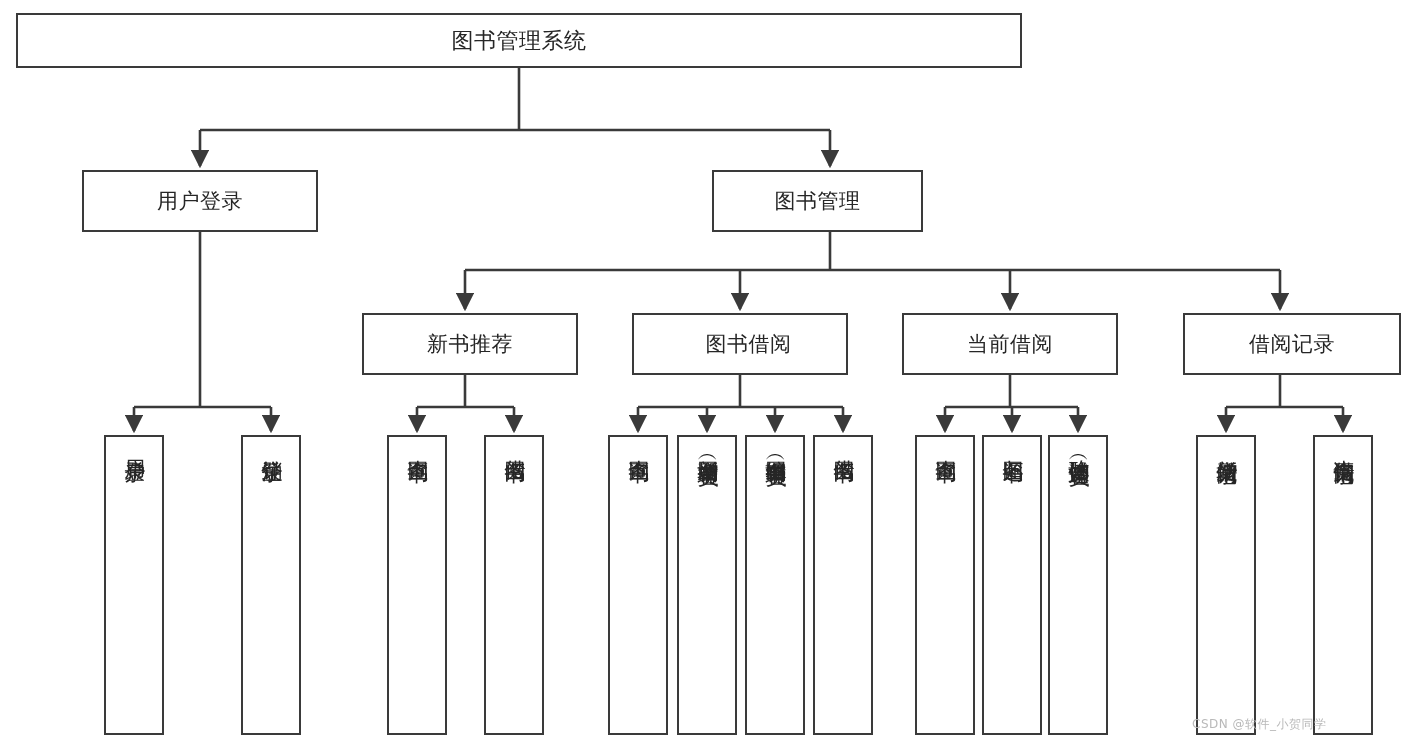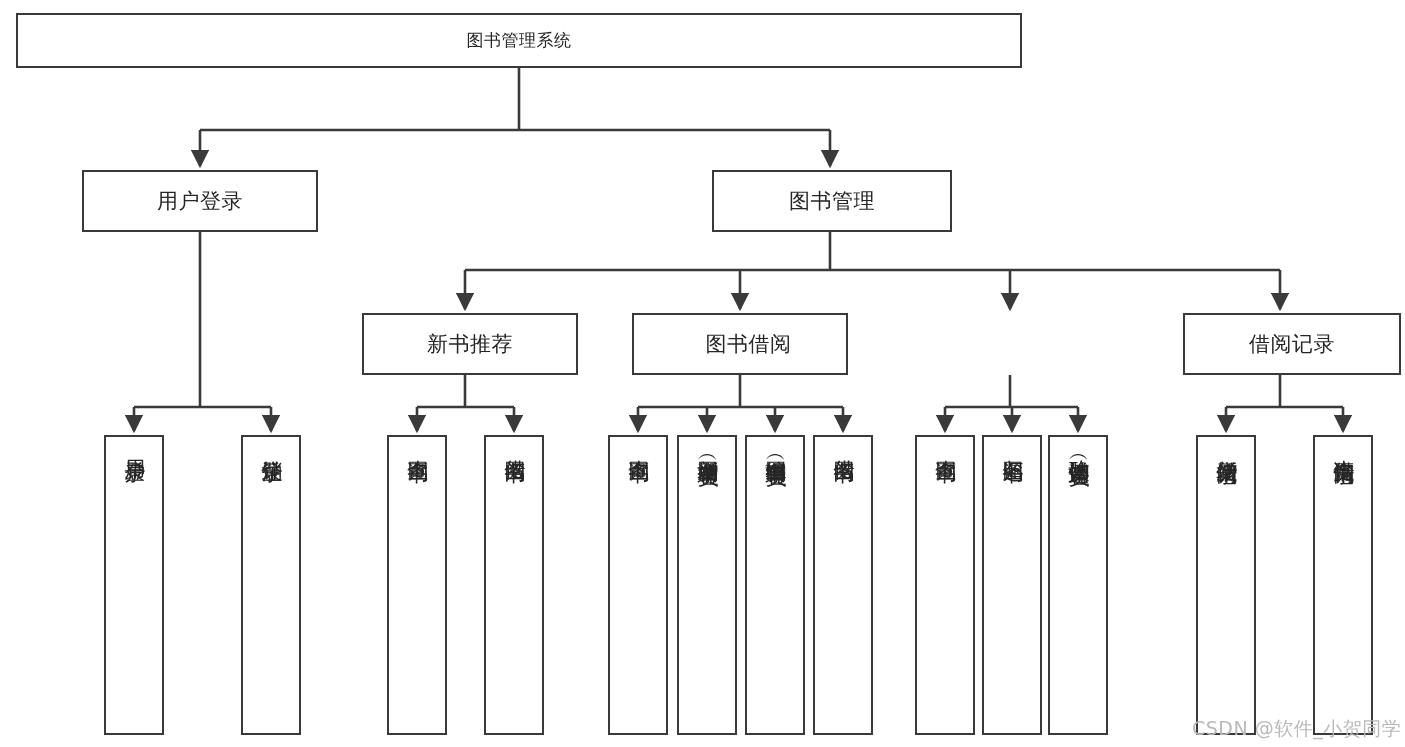--- a/index.html
+++ b/index.html
@@ -41,38 +41,38 @@
     text-align: center;
     line-height: 1.18;
     letter-spacing: 0.5px;
   }
   
   .node.h .label {
     font-size: 21px;
     white-space: nowrap;
   }
   .node.root .label {
-    font-size: 17px;
+    font-size: 22px;
   }
   
   .node.v {
     align-items: flex-start;
     padding-top: 6px;
   }
   .node.v .label {
     writing-mode: vertical-rl;
     text-orientation: upright;
     font-size: 21px;
     line-height: 1.04;
     letter-spacing: 1px;
     max-height: 286px;
   }
   .watermark {
     position: absolute;
-    font-size: 19px;
+    font-size: 12px;
     color: #b9b9b9;
     white-space: nowrap;
     letter-spacing: 0.5px;
   }
 </style>
 </head>
 <body>
 
 <div id="canvas">
 
@@ -127,32 +127,35 @@
   </svg>
 
   <div class="node h root" style="left:16px; top:13px; width:1006px; height:55px;">
     <span class="label">图书管理系统</span>
   </div>
 
   <div class="node h" style="left:82px; top:170px; width:236px; height:62px;">
     <span class="label">用户登录</span>
   </div>
 
-  <div class="node h" style="left:712px; top:170px; width:240px; height:62px;">
+  <div class="node h" style="left:712px; top:170px; width:211px; height:62px;">
     <span class="label">图书管理</span>
   </div>
 
   <div class="node h" style="left:362px; top:313px; width:216px; height:62px;">
     <span class="label">新书推荐</span>
   </div>
 
   <div class="node h" style="left:632px; top:313px; width:216px; height:62px;padding-left:17px;">
     <span class="label">图书借阅</span>
   </div>
 
+  <div class="node h" style="left:902px; top:313px; width:216px; height:62px;">
+    <span class="label">当前借阅</span>
+  </div>
 
   <div class="node h" style="left:1171px; top:313px; width:218px; height:62px;margin-left:12px;">
     <span class="label">借阅记录</span>
   </div>
 
   <div class="node v" style="left:104px; top:435px; width:60px; height:300px;">
     <span class="label">用户登录</span>
   </div>
 
   <div class="node v" style="left:241px; top:435px; width:60px; height:300px;">

